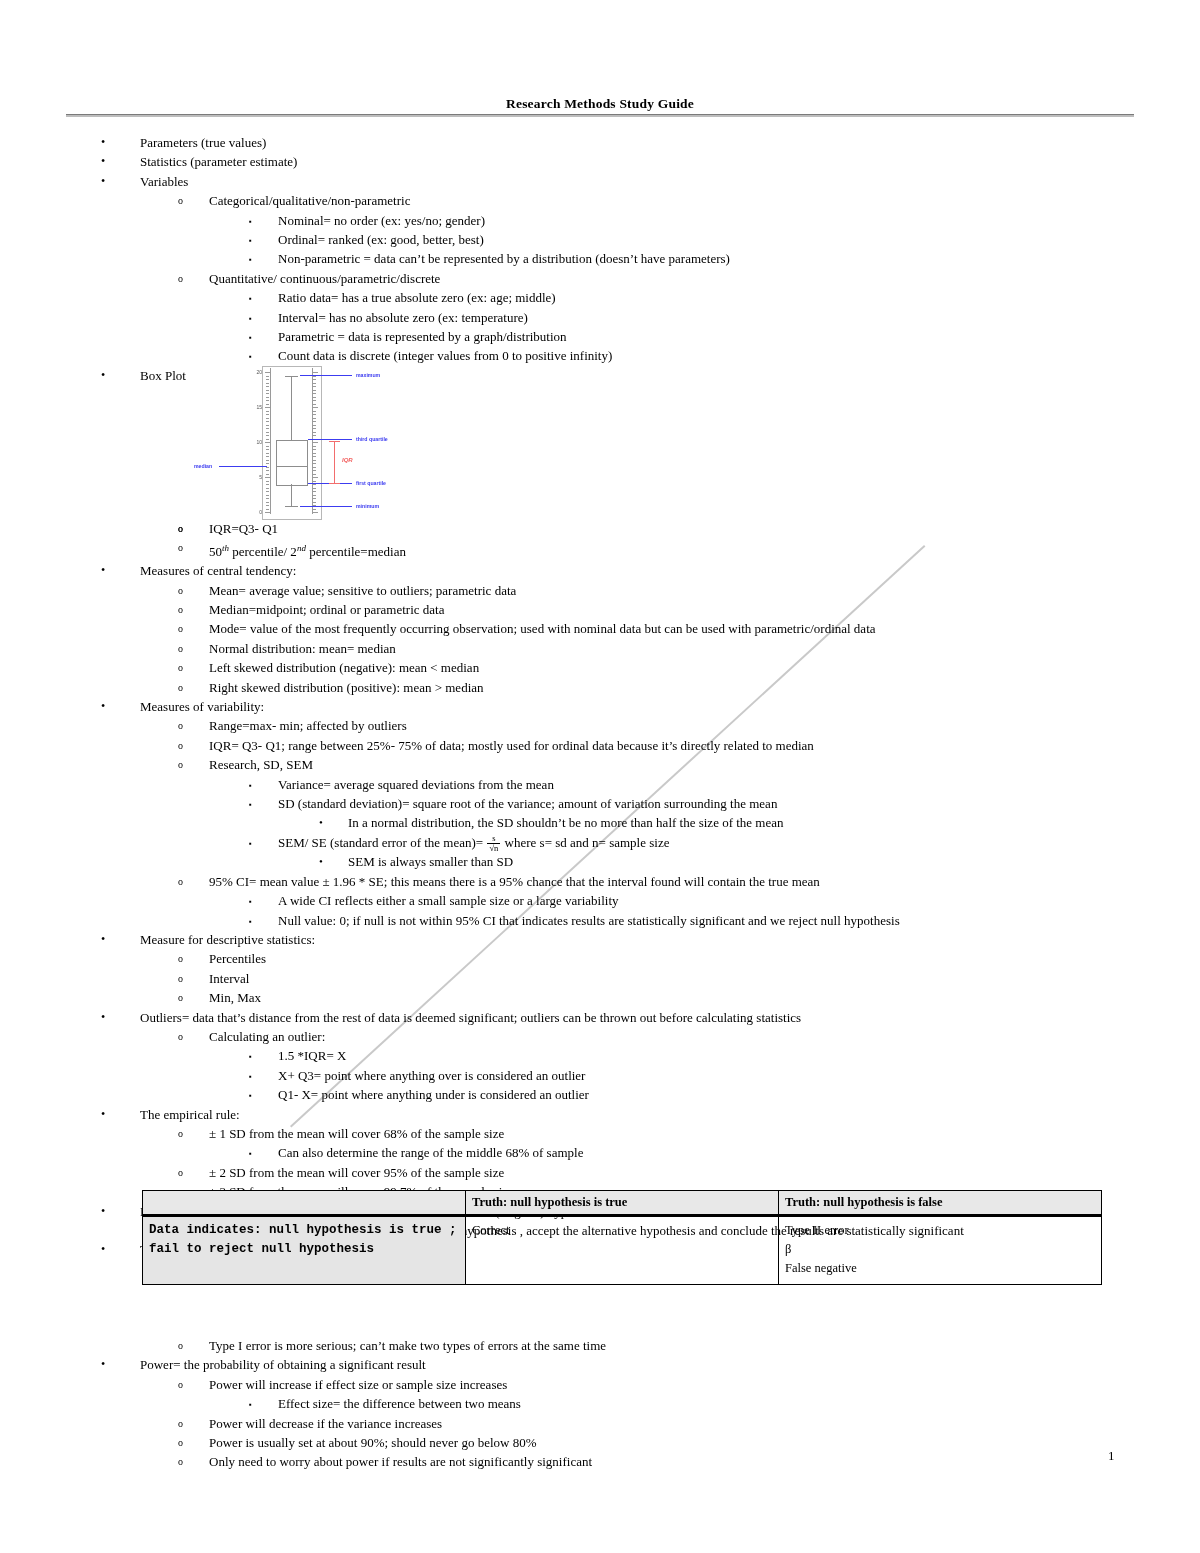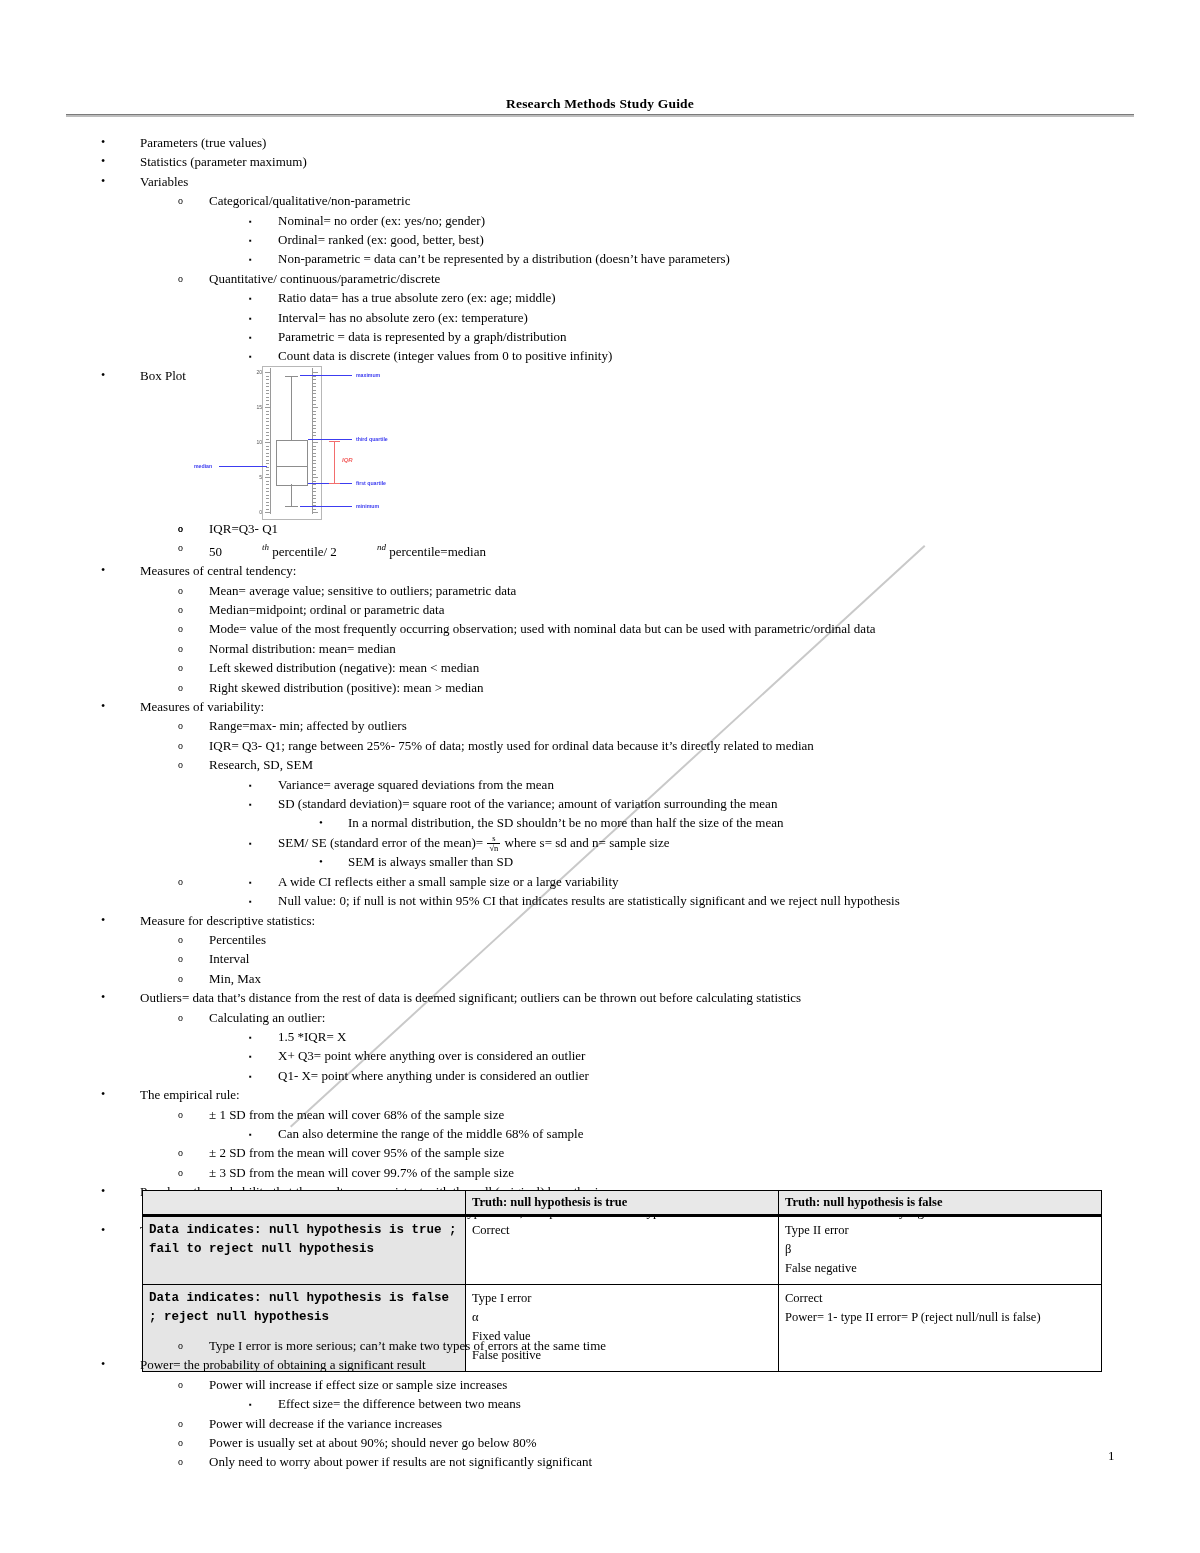--- a/index.html
+++ b/index.html
@@ -63,21 +63,21 @@
   
   .lvl2 { padding-left: 209px; }
   .lvl2 .bl { left: 178px; font-size: 10px; }
   
   .lvl3 { padding-left: 278px; }
   .lvl3 .bl { left: 249px; font-size: 8px; position:absolute; top:1px;}
   
   .lvl4 { padding-left: 348px; }
   .lvl4 .bl { left: 319px; font-size: 11px; }
 
-  .sup { font-size: 9px; vertical-align: super; font-style: italic; margin-left: 40px; }
+  .sup { font-size: 9px; vertical-align: super; font-style: italic; }
 
   
   .frac {
     display: inline-block;
     vertical-align: -0.45em;
     text-align: center;
     font-size: 8.5px;
     line-height: 1.02;
     margin: 0 1px;
   }
@@ -259,21 +259,21 @@
 
 <div id="page">
 
   <div class="doc-header">Research Methods Study Guide</div>
   <div class="header-rule"></div>
 
   <div class="scan-line" style="left:290px; top:1126px; width:860px; height:2px; transform: rotate(-42.5deg);"></div>
 
   <div class="outline" id="outline-top">
       <div class="li lvl1"><span class="bl">•</span><span>Parameters (true values)</span></div>
-      <div class="li lvl1"><span class="bl">•</span><span>Statistics (parameter maximum)</span></div>
+      <div class="li lvl1"><span class="bl">•</span><span>Statistics (parameter estimate)</span></div>
       <div class="li lvl1"><span class="bl">•</span><span>Variables</span></div>
       <div class="li lvl2"><span class="bl">o</span><span>Categorical/qualitative/non-parametric</span></div>
       <div class="li lvl3"><span class="bl">▪</span><span>Nominal= no order (ex: yes/no; gender)</span></div>
       <div class="li lvl3"><span class="bl">▪</span><span>Ordinal= ranked (ex: good, better, best)</span></div>
       <div class="li lvl3"><span class="bl">▪</span><span>Non-parametric = data can’t be represented by a distribution (doesn’t have parameters)</span></div>
       <div class="li lvl2"><span class="bl">o</span><span>Quantitative/ continuous/parametric/discrete</span></div>
       <div class="li lvl3"><span class="bl">▪</span><span>Ratio data= has a true absolute zero (ex: age; middle)</span></div>
       <div class="li lvl3"><span class="bl">▪</span><span>Interval= has no absolute zero (ex: temperature)</span></div>
       <div class="li lvl3"><span class="bl">▪</span><span>Parametric = data is represented by a graph/distribution</span></div>
       <div class="li lvl3"><span class="bl">▪</span><span>Count data is discrete (integer values from 0 to positive infinity)</span></div>
@@ -419,21 +419,21 @@
       <div class="li lvl2"><span class="bl">o</span><span>Right skewed distribution (positive): mean &gt; median</span></div>
       <div class="li lvl1"><span class="bl">•</span><span>Measures of variability:</span></div>
       <div class="li lvl2"><span class="bl">o</span><span>Range=max- min; affected by outliers</span></div>
       <div class="li lvl2"><span class="bl">o</span><span>IQR= Q3- Q1; range between 25%- 75% of data; mostly used for ordinal data because it’s directly related to median</span></div>
       <div class="li lvl2"><span class="bl">o</span><span>Research, SD, SEM</span></div>
       <div class="li lvl3"><span class="bl">▪</span><span>Variance= average squared deviations from the mean</span></div>
       <div class="li lvl3"><span class="bl">▪</span><span>SD (standard deviation)= square root of the variance; amount of variation surrounding the mean</span></div>
       <div class="li lvl4"><span class="bl">•</span><span>In a normal distribution, the SD shouldn’t be no more than half the size of the mean</span></div>
       <div class="li lvl3"><span class="bl">▪</span><span>SEM/ SE (standard error of the mean)= <span class="frac"><span class="num">s</span><span class="den"><span class="rad">√</span>n</span></span> where s= sd and n= sample size</span></div>
       <div class="li lvl4"><span class="bl">•</span><span>SEM is always smaller than SD</span></div>
-      <div class="li lvl2"><span class="bl">o</span></div>
+      <div class="li lvl2"><span class="bl">o</span><span>95% CI= mean value ± 1.96 * SE; this means there is a 95% chance that the interval found will contain the true mean</span></div>
       <div class="li lvl3"><span class="bl">▪</span><span>A wide CI reflects either a small sample size or a large variability</span></div>
       <div class="li lvl3"><span class="bl">▪</span><span>Null value: 0; if null is not within 95% CI that indicates results are statistically significant and we reject null hypothesis</span></div>
       <div class="li lvl1"><span class="bl">•</span><span>Measure for descriptive statistics:</span></div>
       <div class="li lvl2"><span class="bl">o</span><span>Percentiles</span></div>
       <div class="li lvl2"><span class="bl">o</span><span>Interval</span></div>
       <div class="li lvl2"><span class="bl">o</span><span>Min, Max</span></div>
       <div class="li lvl1"><span class="bl">•</span><span>Outliers= data that’s distance from the rest of data is deemed significant; outliers can be thrown out before calculating statistics</span></div>
       <div class="li lvl2"><span class="bl">o</span><span>Calculating an outlier:</span></div>
       <div class="li lvl3"><span class="bl">▪</span><span>1.5 *IQR= X</span></div>
       <div class="li lvl3"><span class="bl">▪</span><span>X+ Q3= point where anything over is considered an outlier</span></div>
@@ -461,33 +461,20 @@
           <td class="rowhead col-a">Data indicates: null hypothesis is true ; fail to reject null hypothesis</td>
           <td class="col-b">
             <p>Correct</p>
           </td>
           <td class="col-c">
             <p>Type II error</p>
             <p>β</p>
             <p>False negative</p>
           </td>
         </tr>
-        <tr>
-          <td class="rowhead col-a">Data indicates: null hypothesis is false ; reject null hypothesis</td>
-          <td class="col-b">
-            <p>Type I error</p>
-            <p>α</p>
-            <p>Fixed value</p>
-            <p>False positive</p>
-          </td>
-          <td class="col-c">
-            <p>Correct</p>
-            <p>Power= 1- type II error= P (reject null/null is false)</p>
-          </td>
-        </tr>
       </tbody>
   </table>
 
   <div class="outline" id="outline-bot" style="top:1336px;">
       <div class="li lvl2"><span class="bl">o</span><span>Type I error is more serious; can’t make two types of errors at the same time</span></div>
       <div class="li lvl1"><span class="bl">•</span><span>Power= the probability of obtaining a significant result</span></div>
       <div class="li lvl2"><span class="bl">o</span><span>Power will increase if effect size or sample size increases</span></div>
       <div class="li lvl3"><span class="bl">▪</span><span>Effect size= the difference between two means</span></div>
       <div class="li lvl2"><span class="bl">o</span><span>Power will decrease if the variance increases</span></div>
       <div class="li lvl2"><span class="bl">o</span><span>Power is usually set at about 90%; should never go below 80%</span></div>

